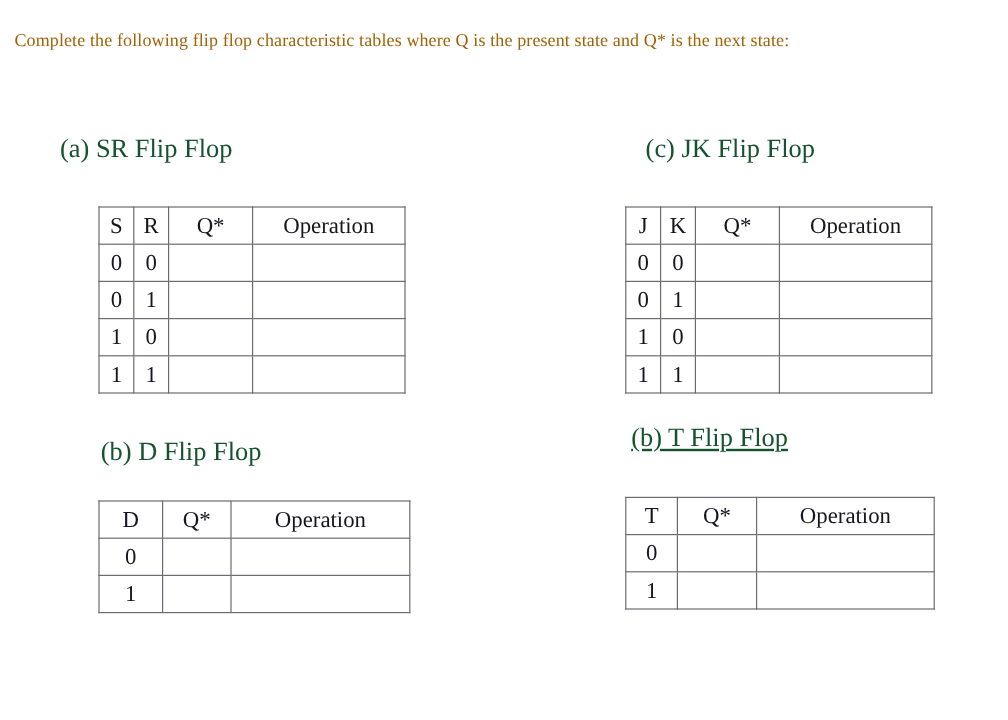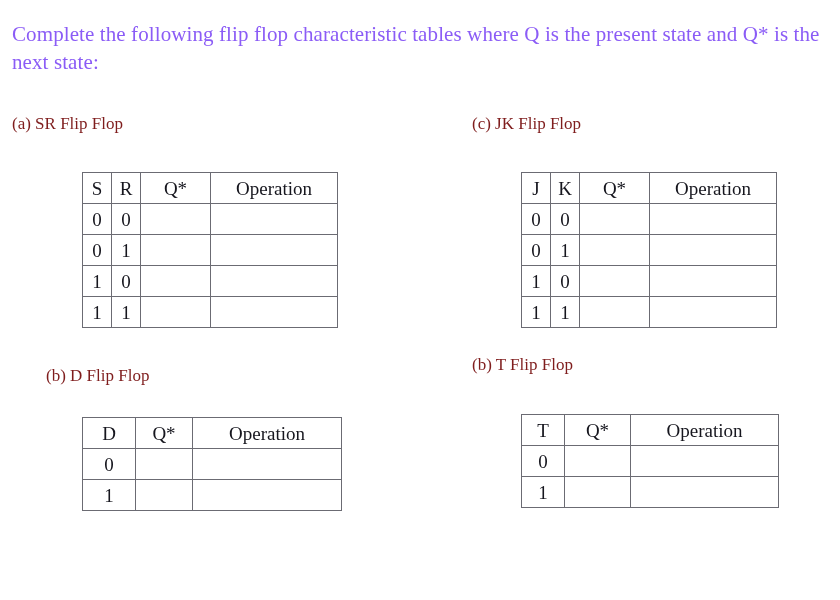--- a/index.html
+++ b/index.html
@@ -15,37 +15,38 @@
     font-family: "Liberation Serif", "DejaVu Serif", serif;
     color: #1a1a24;
     -webkit-font-smoothing: antialiased;
   }
 
   .prompt {
     position: absolute;
     left: 12px;
     top: 20px;
     width: 816px;
-    font-size: 21px;
+    font-size: 15px;
     line-height: 28px;
     letter-spacing: 0.1px;
-    color: #8b5cf6;
+    color: #a16207;
   }
 
   .section-label {
     position: absolute;
-    font-size: 17px;
+    font-size: 22px;
     line-height: 24px;
     white-space: nowrap;
-    color: #7f1d1d;
+    color: #14532d;
+    margin-left: 38px;
   }
   .label-a { left: 12px;  top: 112px; }
-  .label-c { left: 472px; top: 112px; }
+  .label-c { left: 500px; top: 112px; }
   .label-b { left: 46px;  top: 364px; }
-  .label-t { left: 472px; top: 353px; }
+  .label-t { left: 488px; top: 353px; text-decoration: underline; }
 
   table.ff {
     position: absolute;
     border-collapse: collapse;
     table-layout: fixed;
     background: #ffffff;
   }
   table.ff td, table.ff th {
     border: 1px solid #6b6b73;
     font-weight: normal;

